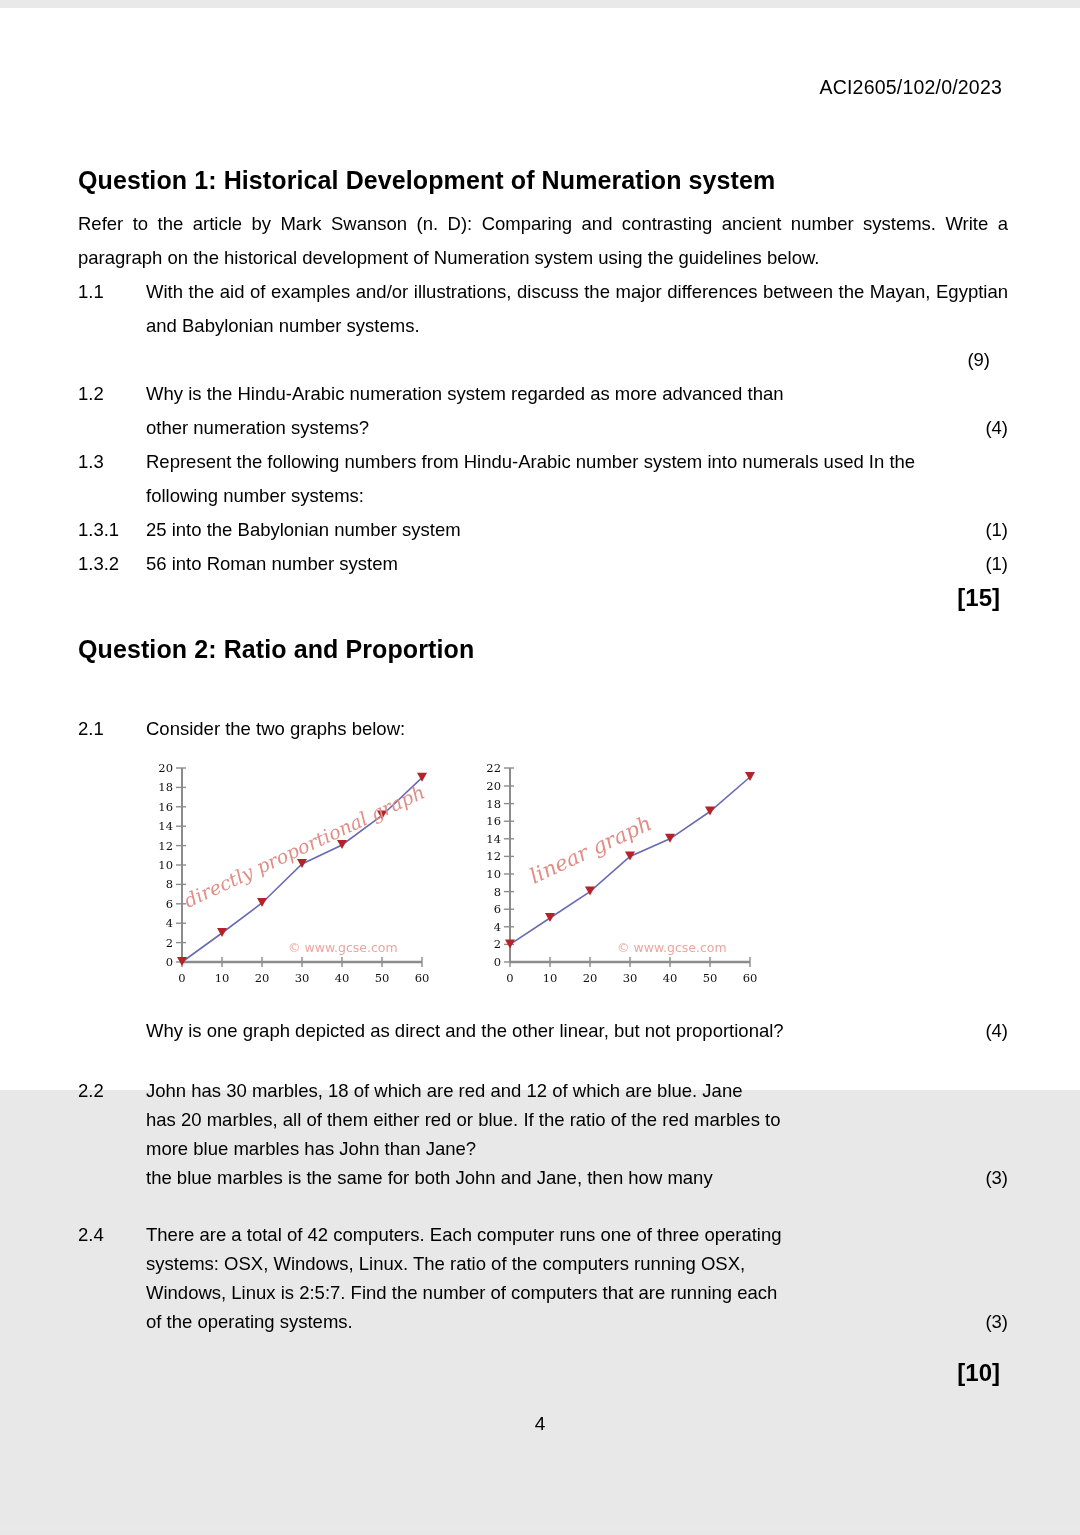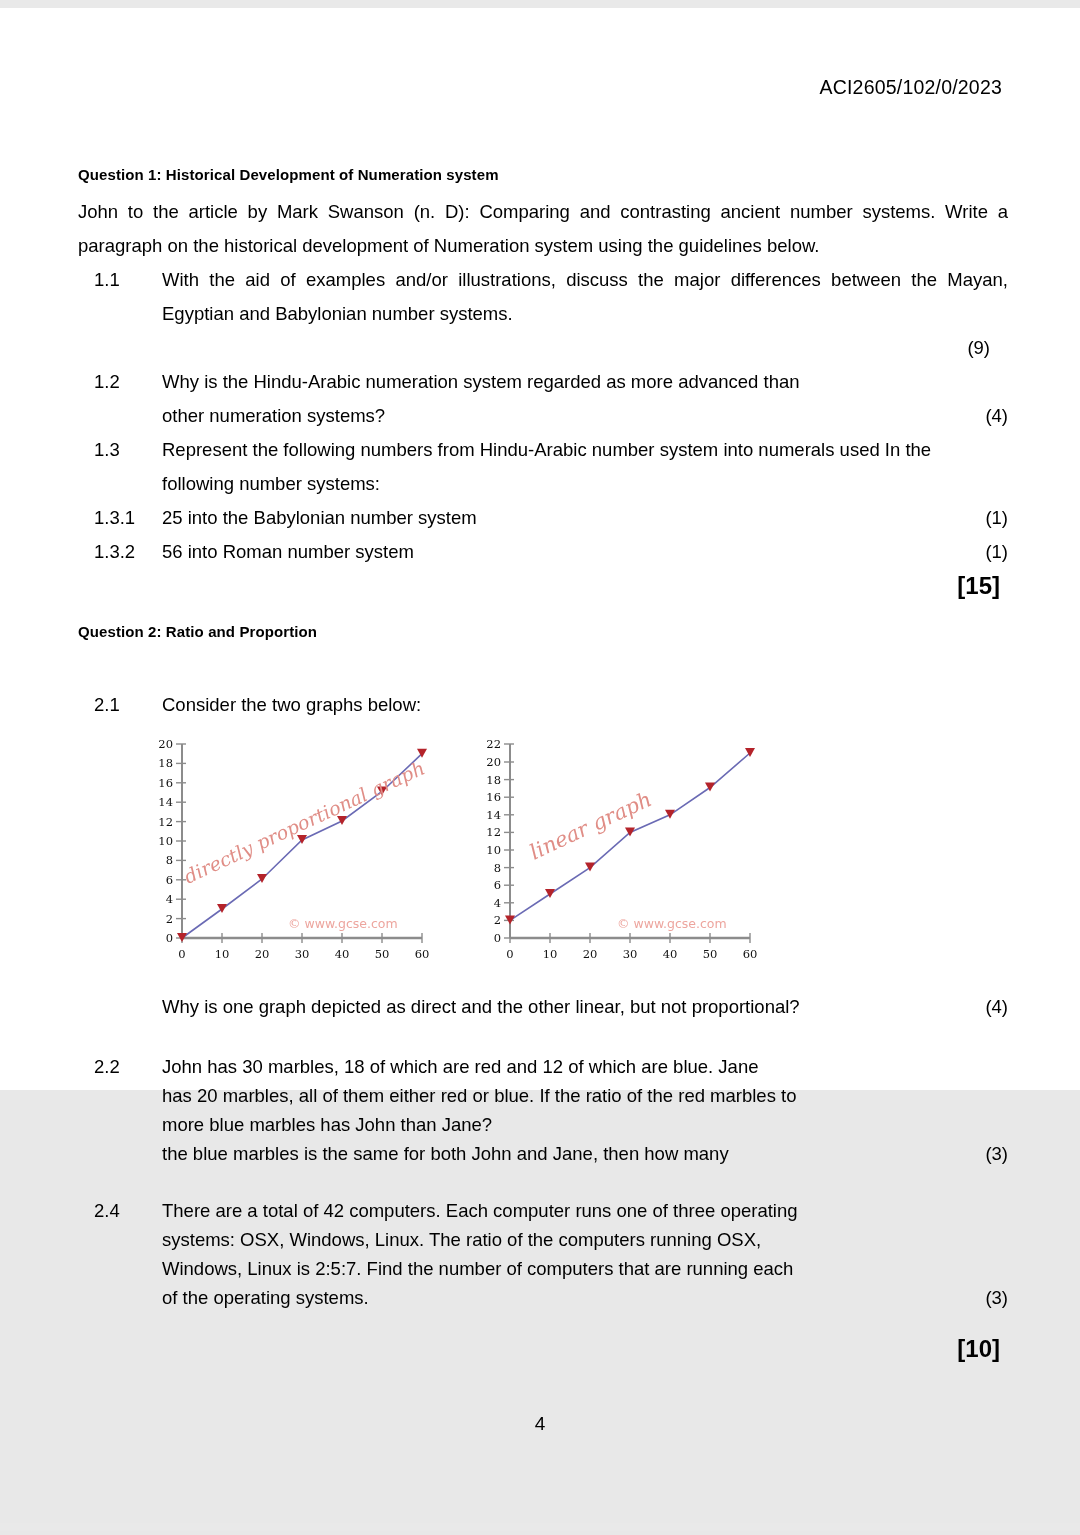--- a/index.html
+++ b/index.html
@@ -41,21 +41,21 @@
   }
 
   .content {
     position: absolute;
     left: 78px;
     top: 158px;
     width: 930px;
   }
 
   .qhead {
-    font-size: 15px;
+    font-size: 25px;
     font-weight: bold;
     color: #000;
     margin: 0 0 12px 0;
     letter-spacing: 0.1px;
   }
   .para {
     font-size: 18.5px;
     line-height: 34px;
     color: #000;
     margin: 0;
@@ -64,21 +64,20 @@
   .row {
     display: flex;
     font-size: 18.5px;
     line-height: 34px;
     color: #000;
     position: relative;
   }
   .row .num {
     width: 68px;
     flex: 0 0 68px;
-    margin-left: 16px;
   }
   .row .body { flex: 1 1 auto; }
   .row .marks {
     position: absolute;
     right: 0;
     width: 60px;
     text-align: right;
   }
   .marks-line {
     text-align: right;
@@ -131,21 +130,21 @@
 <div class="bottomband"></div>
 
 <div class="page">
 
   <div class="doc-header">ACI2605/102/0/2023</div>
 
   <div class="content">
 
     <div class="qhead">Question 1: Historical Development of Numeration system</div>
 
-    <div class="para justify">John to the article by Mark Swanson (n. D): Comparing and contrasting ancient number systems. Write a paragraph on the historical development of Numeration system using the guidelines below.</div>
+    <div class="para justify">Refer to the article by Mark Swanson (n. D): Comparing and contrasting ancient number systems. Write a paragraph on the historical development of Numeration system using the guidelines below.</div>
 
     <div class="row">
       <div class="num">1.1</div>
       <div class="body justify" style="padding-right:0px;">With the aid of examples and/or illustrations, discuss the major differences between the Mayan, Egyptian and Babylonian number systems.</div>
     </div>
     <div class="marks-line">(9)</div>
 
     <div class="row">
       <div class="num">1.2</div>
       <div class="body" style="max-width:660px;">Why is the Hindu-Arabic numeration system regarded as more advanced than other numeration systems?</div>

